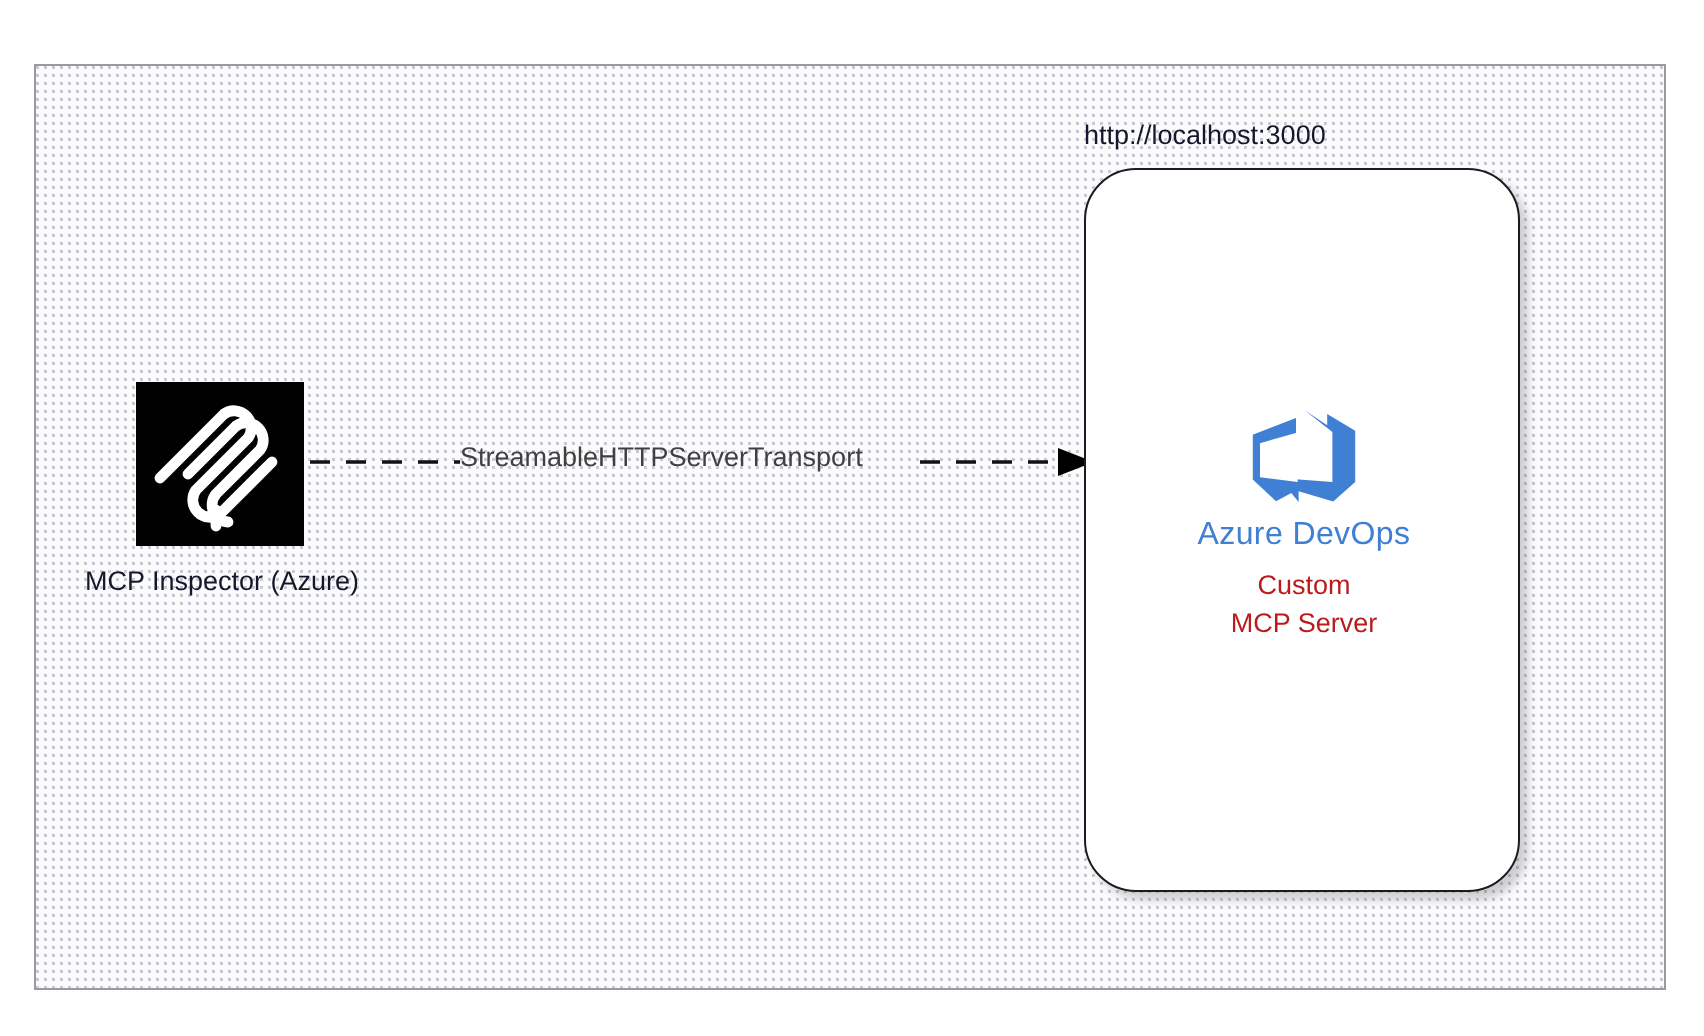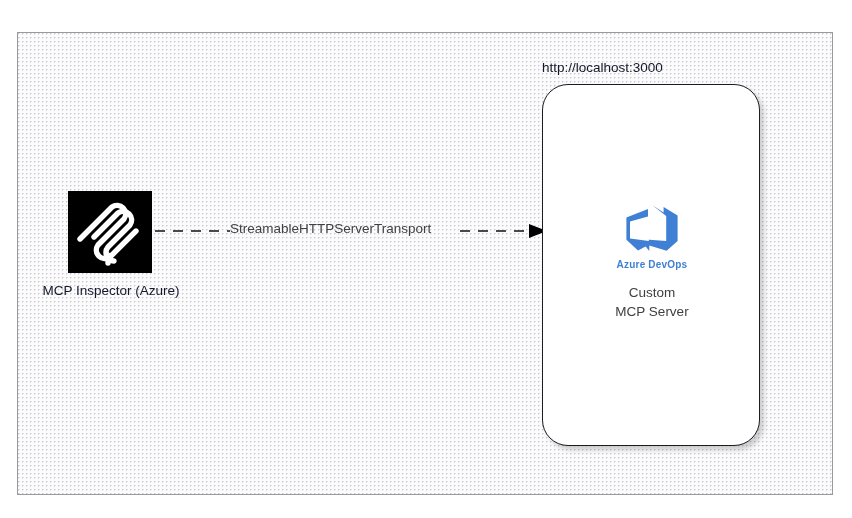--- a/index.html
+++ b/index.html
@@ -114,34 +114,34 @@
   #azure-logo-wrap {
     position: absolute;
     left: 0;
     top: 118px;
     width: 218px;
     text-align: center;
   }
   #azure-mark { display: block; margin: 0 auto; }
   #azure-wordmark {
     margin-top: 4px;
-    font-size: 10px;
-    font-weight: bold;
+    font-size: 16px;
+    font-weight: normal;
     letter-spacing: 0.2px;
     color: #3f7fd4;
   }
 
   #server-title {
     position: absolute;
     left: 0;
     top: 198px;
     width: 218px;
     text-align: center;
     font-size: 13.5px;
-    color: #404040;
+    color: #b91c1c;
     line-height: 19px;
   }
 </style>
 </head>
 <body>
 
 <div id="stage">
 
   <div id="canvas"></div>
 

